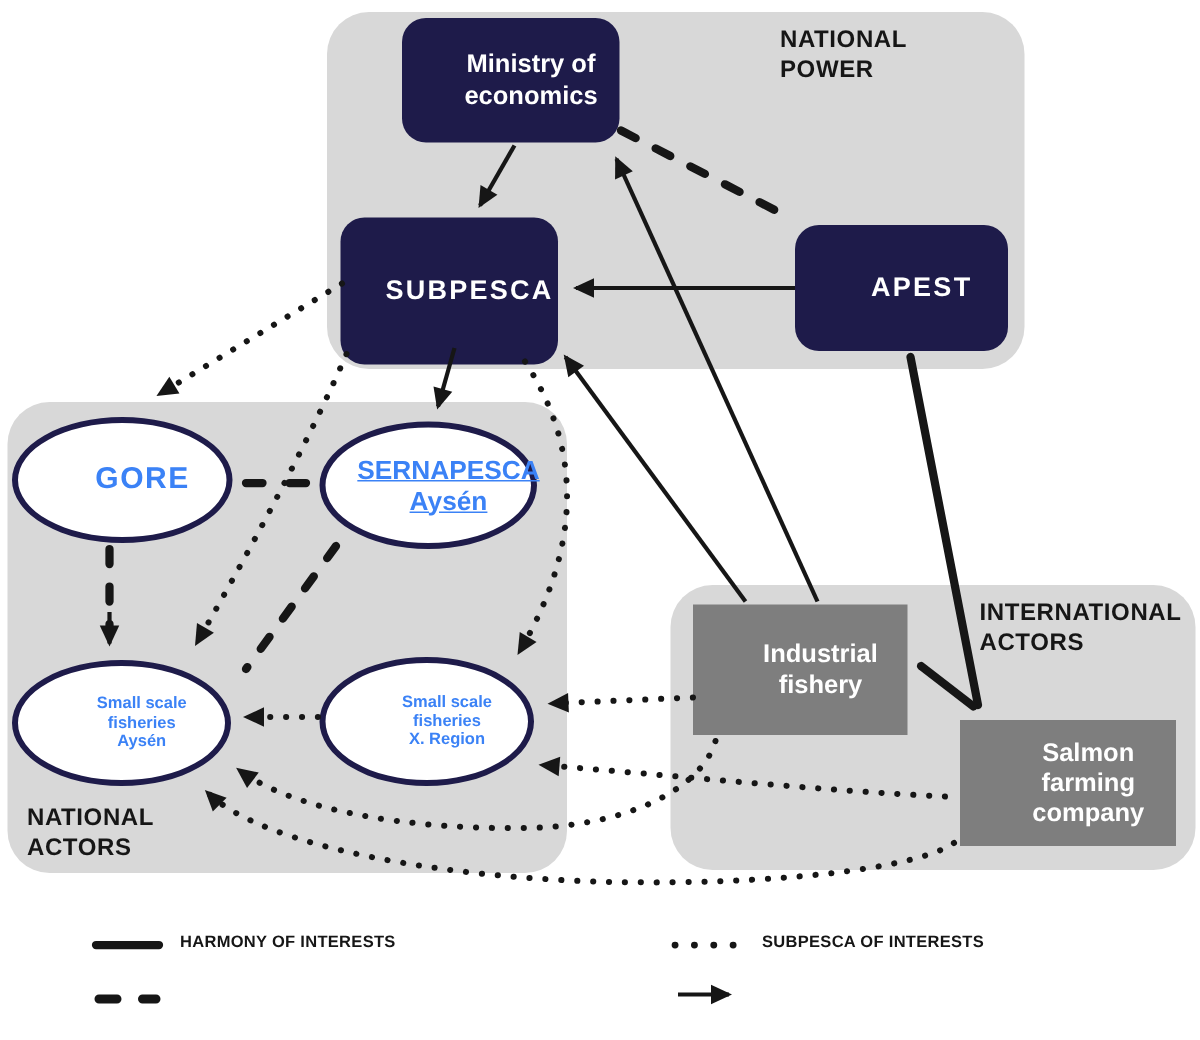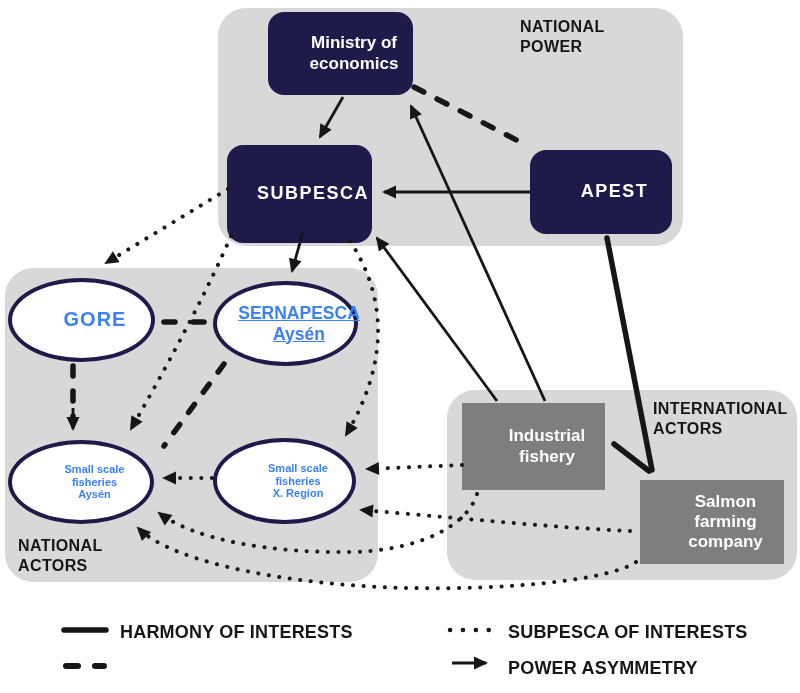--- a/index.html
+++ b/index.html
@@ -13,21 +13,21 @@
   .navy{background:#1e1b4a;color:#ffffff;border-radius:16px;}
   .graybox{background:#7e7e7e;color:#ffffff;}
   .ellipse{background:#ffffff;border:4px solid #1e1b4a;border-radius:50%;color:#3b82f6;}
   .nl{white-space:pre-line;font-weight:bold;line-height:1.18;}
   .f17{font-size:17px;}
   .f19{font-size:18px;letter-spacing:1.5px;}
   .f20{font-size:20px;letter-spacing:1px;}
   .f18{font-size:17.5px;}
   .f15{font-size:11px;}
   .edges{position:absolute;left:0;top:0;width:800px;height:693px;pointer-events:none;}
-  .llabel{position:absolute;font-weight:bold;font-size:18px;color:#161616;letter-spacing:0.2px;}
+  .llabel{position:absolute;font-weight:bold;font-size:11px;color:#161616;letter-spacing:0.2px;}
 </style>
 </head>
 <body>
 
 <div class="canvas">
 
   <div class="group" style="left:218px;top:8px;width:465px;height:238px;"></div>
   <div class="group" style="left:5px;top:268px;width:373px;height:314px;"></div>
   <div class="group" style="left:447px;top:390px;width:350px;height:190px;"></div>
 
@@ -119,15 +119,14 @@
     <g>
       <path d="M64,630 L106,630" stroke="#161616" stroke-width="5.5" stroke-linecap="round"></path>
       <path d="M66,666 L104,666" stroke="#161616" stroke-width="6" stroke-linecap="round" stroke-dasharray="12 17"></path>
       <path d="M450,630 L489,630" stroke="#161616" stroke-width="4.5" stroke-linecap="round" stroke-dasharray="0.1 12.8"></path>
       <path d="M452,663 L486,663" stroke="#161616" stroke-width="2.8" marker-end="url(#ah)"></path>
     </g>
   </svg>
 
   <div class="llabel" style="left:120px;top:622px;">HARMONY OF INTERESTS</div>
   <div class="llabel" style="left:508px;top:622px;">SUBPESCA OF INTERESTS</div>
-  <div class="llabel" style="left:508px;top:658px;">POWER ASYMMETRY</div>
 
 </div>
 
 </body></html>

